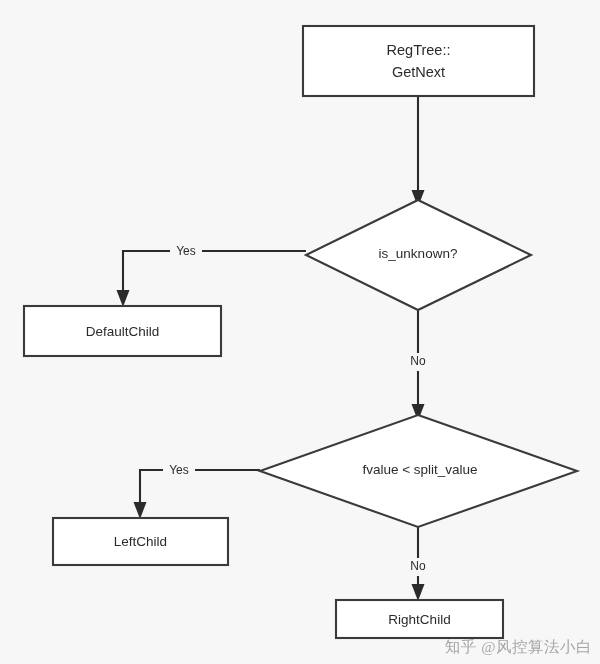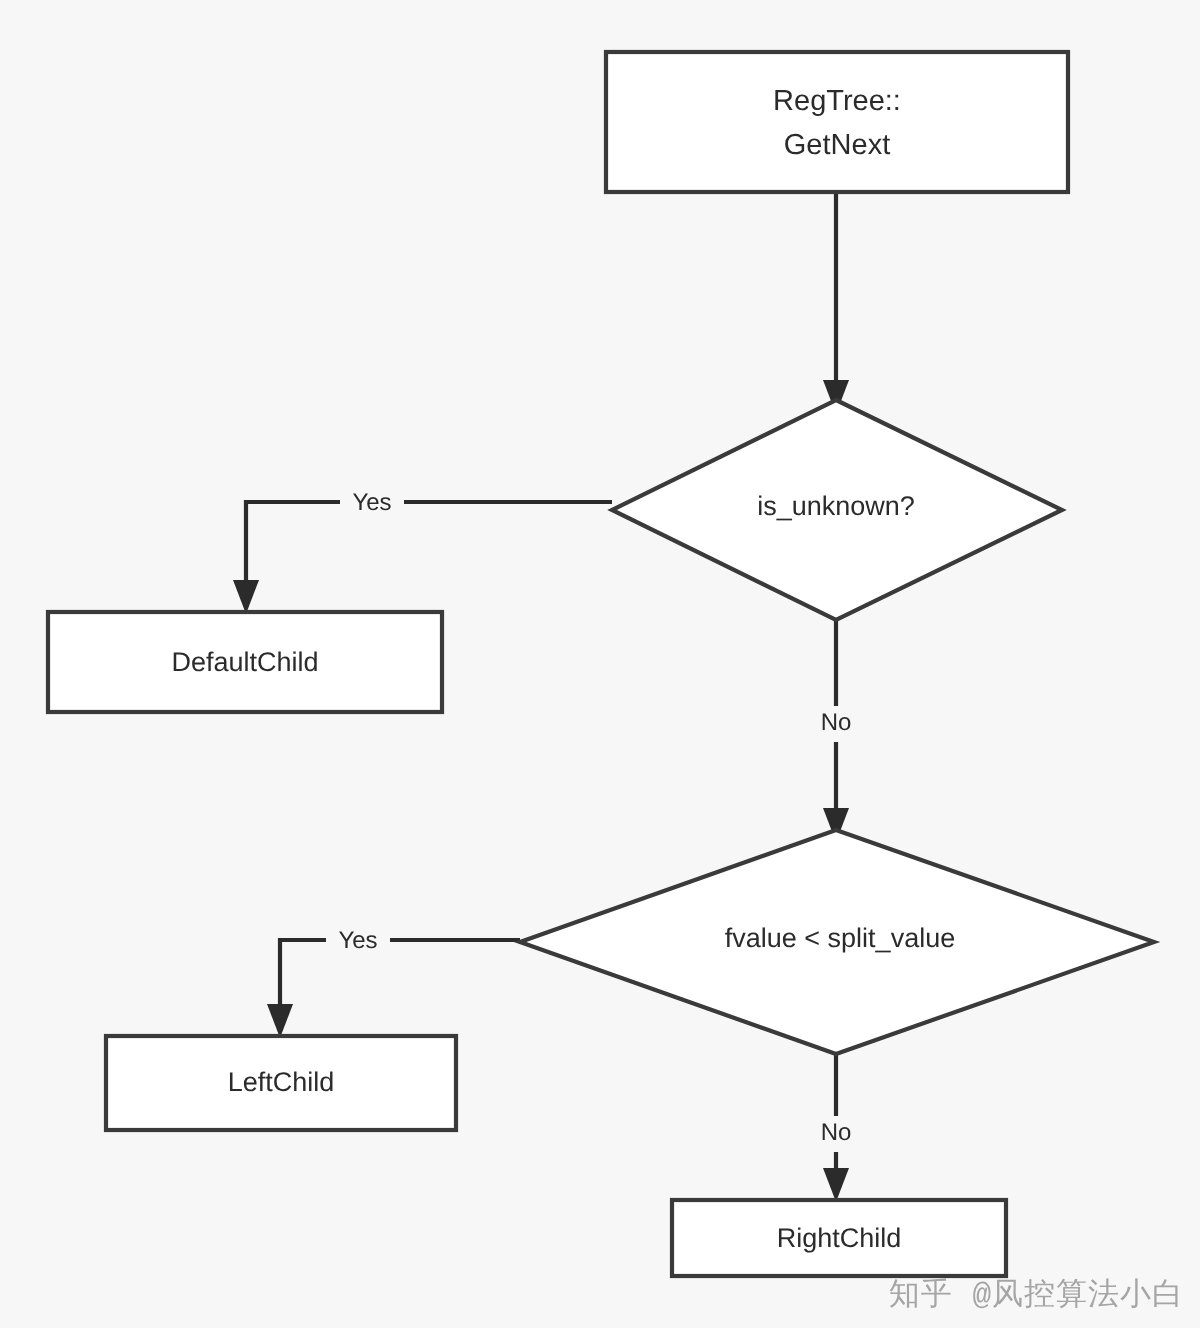--- a/index.html
+++ b/index.html
@@ -57,21 +57,21 @@
   .arrow-head {
     fill: #2b2b2b;
   }
   .label-bg {
     fill: #f7f7f7;
   }
   .watermark {
     position: absolute;
     right: 8px;
     bottom: 6px;
-    font-family: Liberation Mono, monospace;
+    font-family: Liberation Serif, serif;
     font-size: 15.5px;
     color: #9a9a9a;
     opacity: 0.88;
     white-space: nowrap;
     letter-spacing: 0.5px;
   }
 </style>
 </head>
 <body>
 

